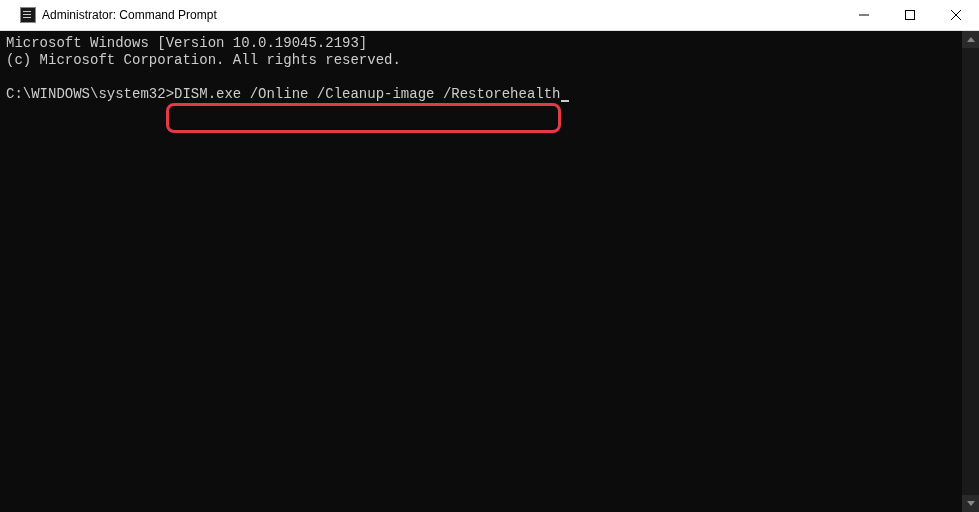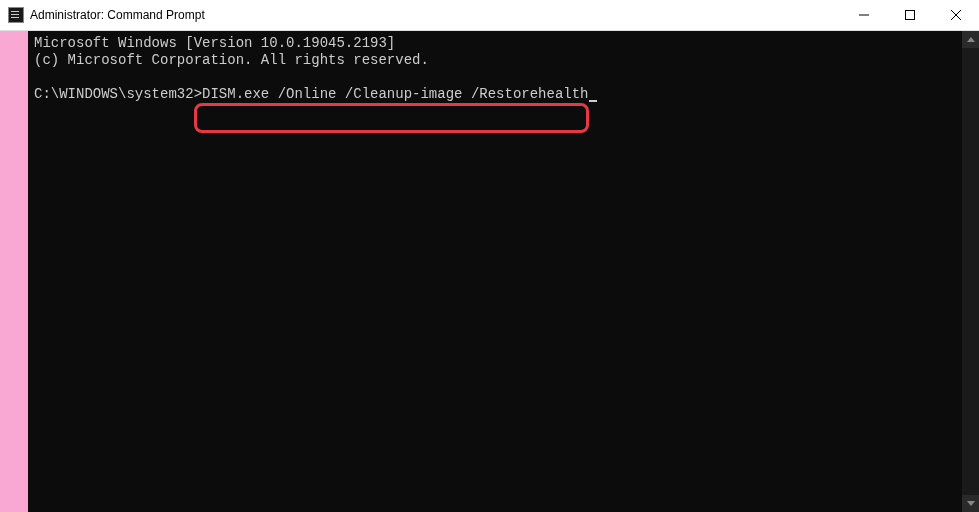--- a/index.html
+++ b/index.html
@@ -17,21 +17,21 @@
       background: #ffffff;
       display: flex;
       flex-direction: column;
       box-sizing: border-box;
     }
     .titlebar {
       height: 30px;
       background: #ffffff;
       display: flex;
       align-items: center;
-      padding-left: 8px;
+      padding-left: 20px;
       border-bottom: 1px solid #e0e0e0;
     }
     .app-icon {
       width: 16px;
       height: 16px;
       margin-right: 6px;
       display: flex;
       align-items: center;
       justify-content: center;
       background: #1a1a1a;
@@ -68,23 +68,22 @@
       border: none;
       cursor: pointer;
     }
     .win-btn svg {
       width: 10px;
       height: 10px;
     }
     .terminal-wrap {
       flex: 1;
       display: flex;
-      background: #f9a8d4;
+      background: #b91c1c;
       position: relative;
-      padding-left: 28px;
     }
     .terminal {
       flex: 1;
       background: #0c0c0c;
       color: #cccccc;
       font-family: Consolas, "Courier New", monospace;
       font-size: 14px;
       line-height: 17px;
       padding: 4px 6px;
       white-space: pre;

